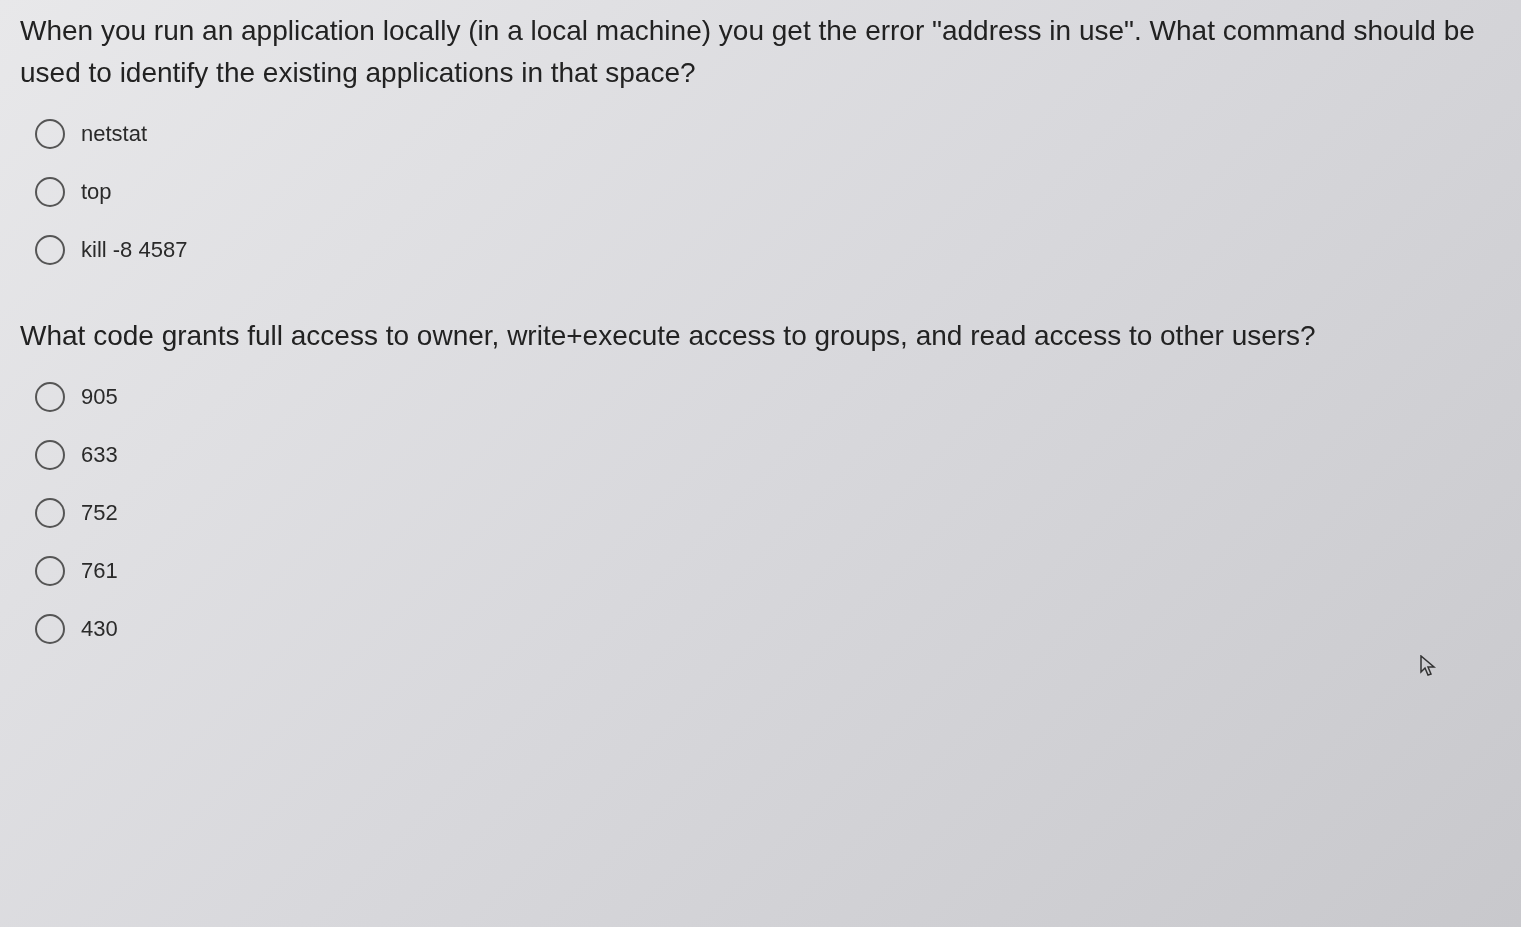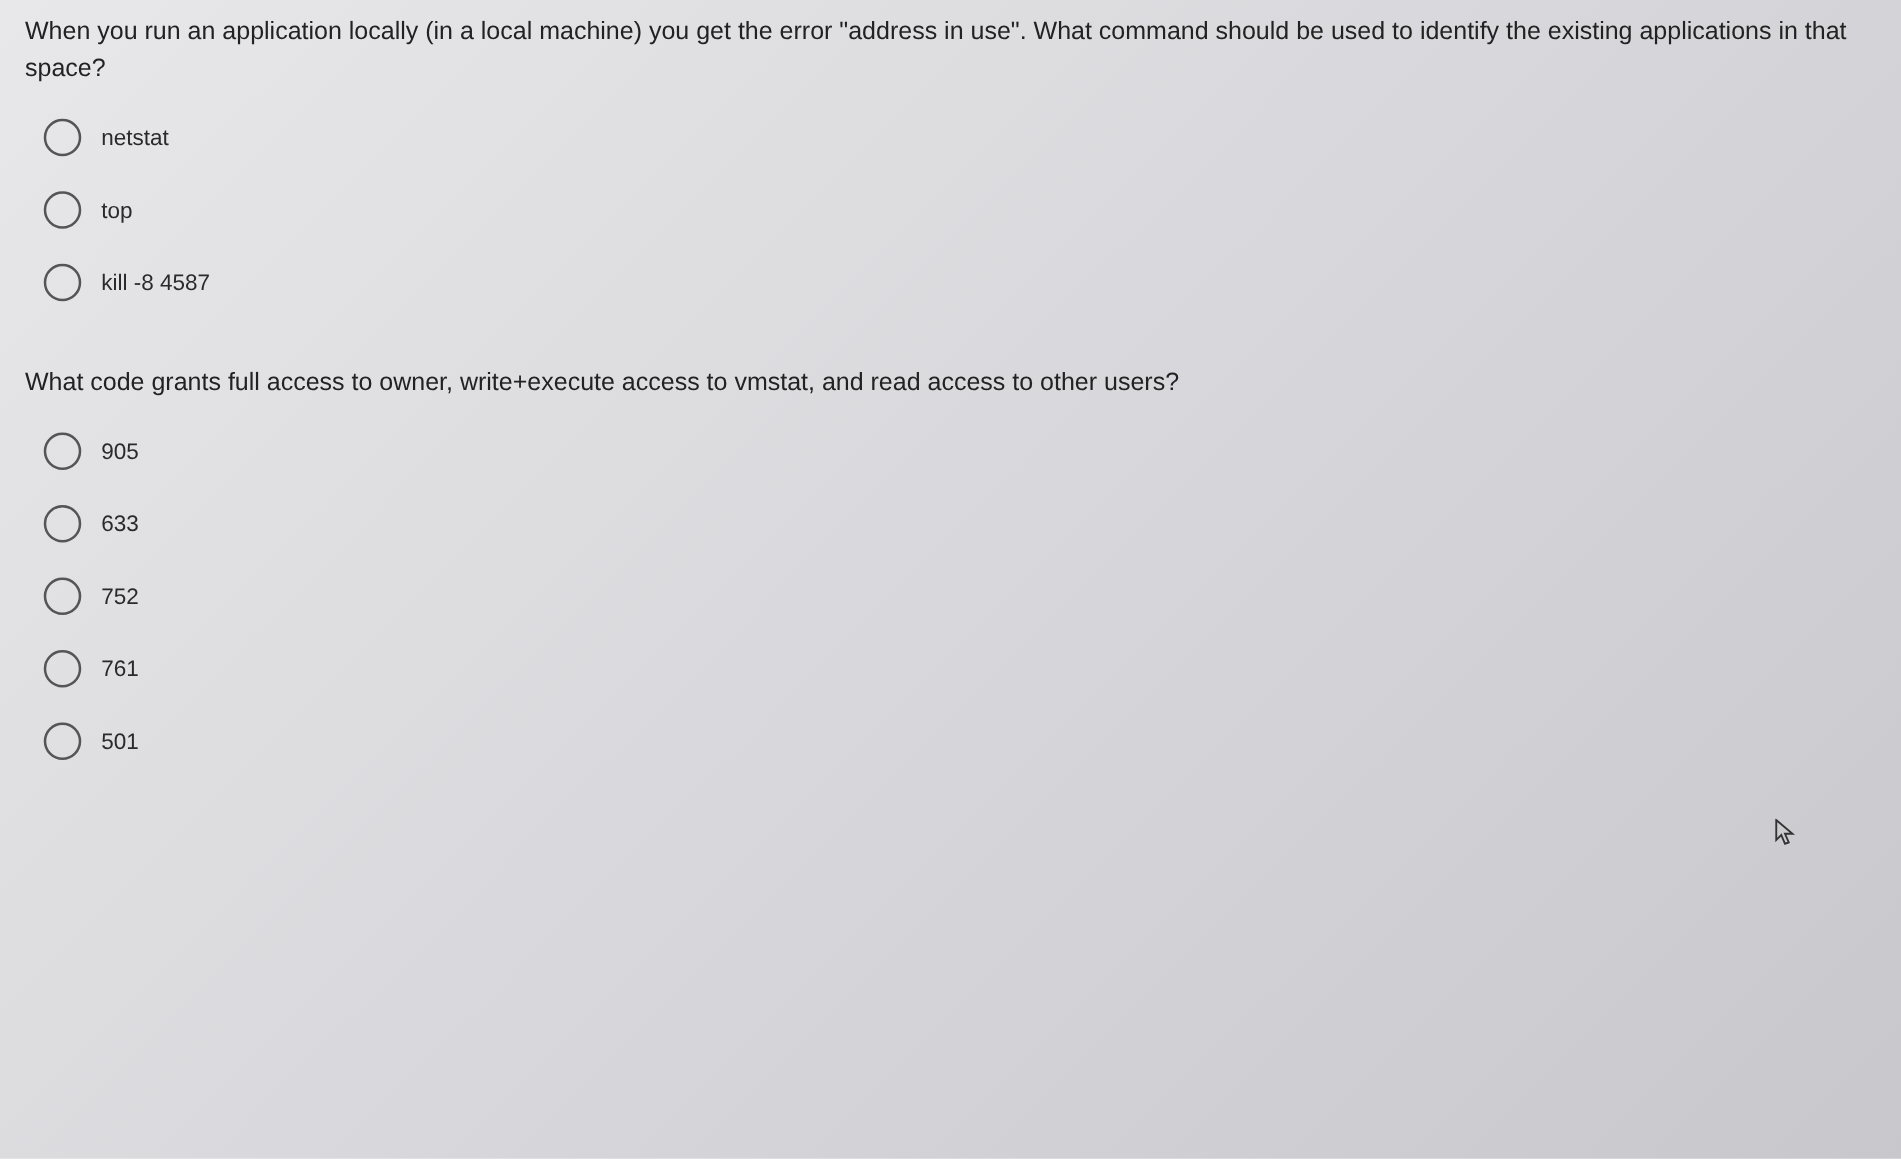--- a/index.html
+++ b/index.html
@@ -12,21 +12,21 @@
       background: linear-gradient(135deg, #e8e8ea 0%, #d8d8dc 50%, #c8c8cc 100%);
       padding: 10px 20px;
       color: #2a2a2a;
       min-height: 927px;
       width: 1521px;
     }
     .question-block {
       margin-bottom: 50px;
     }
     .question-text {
-      font-size: 20px;
+      font-size: 28px;
       line-height: 1.5;
       color: #222;
       margin-bottom: 25px;
     }
     .options {
       padding-left: 15px;
     }
     .option-row {
       display: flex;
       align-items: center;
@@ -36,21 +36,21 @@
     .radio-circle {
       width: 30px;
       height: 30px;
       border: 2.5px solid #555;
       border-radius: 50%;
       margin-right: 16px;
       flex-shrink: 0;
       background: transparent;
     }
     .option-label {
-      font-size: 18px;
+      font-size: 22px;
       color: #2a2a2a;
     }
     .cursor-indicator {
       position: absolute;
       left: 1420px;
       top: 655px;
       font-size: 20px;
       color: #333;
       pointer-events: none;
     }
@@ -70,41 +70,41 @@
       <span class="option-label">top</span>
     </div>
     <div class="option-row">
       <div class="radio-circle"></div>
       <span class="option-label">kill -8 4587</span>
     </div>
   </div>
 </div>
 
 <div class="question-block">
-  <div class="question-text">What code grants full access to owner, write+execute access to vmstat, and read access to other users?</div>
+  <div class="question-text">What code grants full access to owner, write+execute access to groups, and read access to other users?</div>
   <div class="options">
     <div class="option-row">
       <div class="radio-circle"></div>
       <span class="option-label">905</span>
     </div>
     <div class="option-row">
       <div class="radio-circle"></div>
       <span class="option-label">633</span>
     </div>
     <div class="option-row">
       <div class="radio-circle"></div>
       <span class="option-label">752</span>
     </div>
     <div class="option-row">
       <div class="radio-circle"></div>
       <span class="option-label">761</span>
     </div>
     <div class="option-row">
       <div class="radio-circle"></div>
-      <span class="option-label">501</span>
+      <span class="option-label">430</span>
     </div>
   </div>
 </div>
 
 <div class="cursor-indicator">
   <svg width="18" height="22" viewBox="0 0 18 22">
     <path d="M1 1 L1 17 L5 13 L8 20 L11 19 L8 12 L14 12 Z" fill="none" stroke="#333" stroke-width="1.5"></path>
   </svg>
 </div>
 

